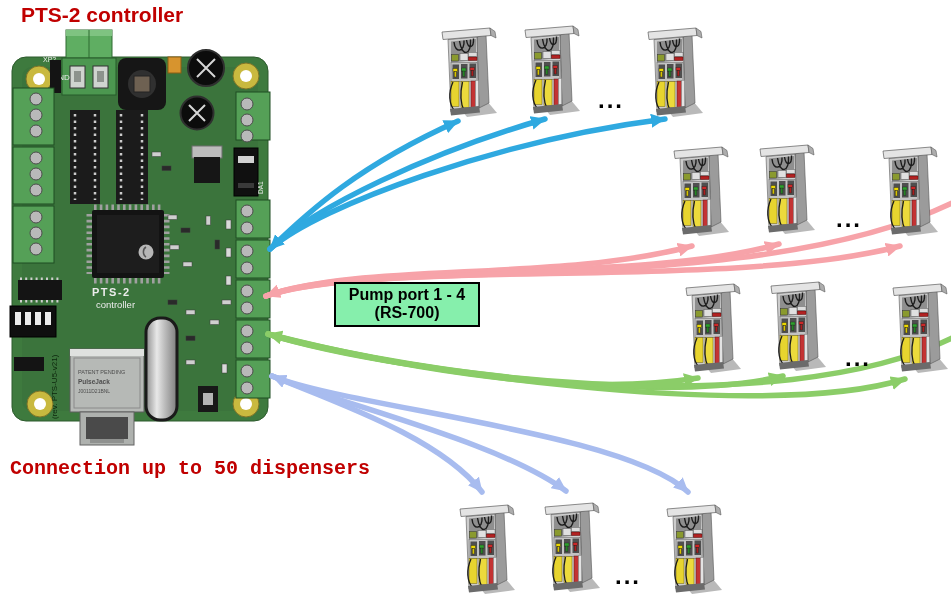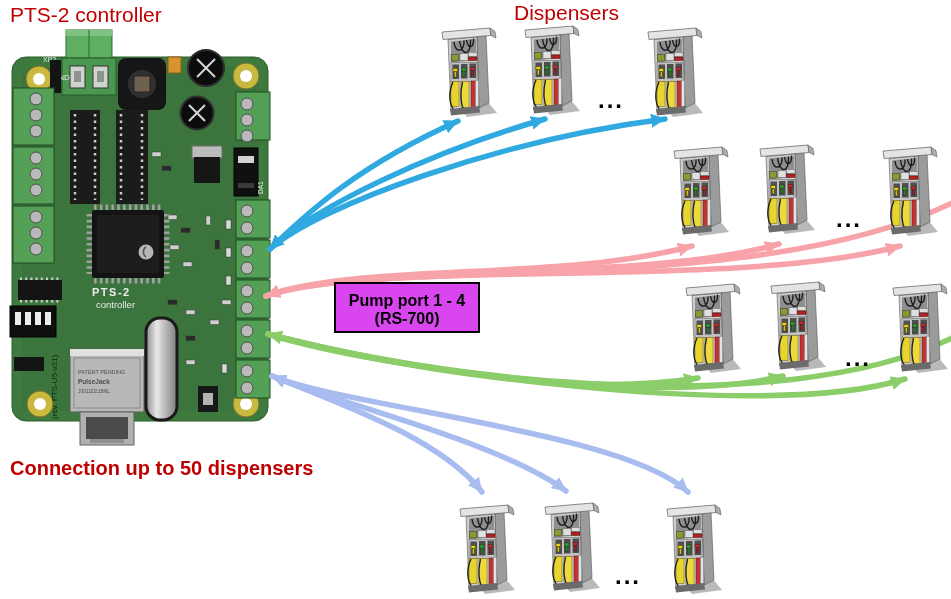--- a/index.html
+++ b/index.html
@@ -1,25 +1,25 @@
 <!DOCTYPE html>
 <html style="--title-red: #C00000; --arrow-blue: #2FA9E0; --arrow-pink: #F7A3A9; --arrow-green: #8BCD68; --arrow-periwinkle: #A8BCEF; --board-green: #3E7A3E; --terminal-green: #55A057;"><head>
 <meta charset="utf-8">
 <style>
   html,body{margin:0;padding:0;background:#fff;}
   .stage{position:relative;width:951px;height:599px;background:#fff;overflow:hidden;
          font-family:"Liberation Sans","DejaVu Sans",sans-serif;}
   .layer{position:absolute;left:0;top:0;z-index:1;}
-  .red-title{position:absolute;z-index:3;color:var(--title-red);font-weight:normal;
-             font-size:21px;white-space:nowrap;}
+  .red-title{position:absolute;z-index:3;color:var(--title-red);font-weight:bold;
+             font-size:21px;white-space:nowrap;margin-left:11px;}
   .note{position:absolute;z-index:3;color:var(--title-red);font-weight:bold;
-        font-size:20px;line-height:23px;}
-  .pump-box{position:absolute;z-index:3;left:334px;top:282px;width:142px;background:#d946ef;
+        font-size:20px;line-height:23px;font-family:Liberation Mono, monospace;}
+  .pump-box{position:absolute;z-index:3;left:334px;top:282px;width:142px;background:#86efac;
             border:2px solid #000;text-align:center;font-weight:bold;font-size:16px;
-            line-height:18px;padding:8px 0 3px;color:#000;}
+            line-height:18px;padding:2px 0 3px;color:#000;}
   .dots{position:absolute;z-index:3;color:#000;font-weight:bold;font-size:24px;
         letter-spacing:2px;line-height:24px;}
   
   .arrow{fill:none;stroke-width:5.5;stroke-linecap:round;}
   .a-b{stroke:var(--arrow-blue);}   .h-b{fill:var(--arrow-blue);}
   .a-p{stroke:var(--arrow-pink);}   .h-p{fill:var(--arrow-pink);}
   .a-g{stroke:var(--arrow-green);}  .h-g{fill:var(--arrow-green);}
   .a-l{stroke:var(--arrow-periwinkle);} .h-l{fill:var(--arrow-periwinkle);}
   
   .board{fill:var(--board-green);stroke:#2c5a2c;stroke-width:1;}
@@ -314,21 +314,20 @@
       <use href="#disp" x="884" y="281" width="64" height="96"></use>
     </g>
     <g>
       <use href="#disp" x="451" y="502" width="64" height="96"></use>
       <use href="#disp" x="536" y="500" width="64" height="96"></use>
       <use href="#disp" x="658" y="502" width="64" height="96"></use>
     </g>
   </svg>
 
   <div class="red-title" style="left:10px;top:3px">PTS-2 controller</div>
-  <div class="red-title" style="left:514px;top:1px">Dispensers</div>
 
   <div class="pump-box">
     <div>Pump port 1 - 4</div>
     <div>(RS-700)</div>
   </div>
 
   <div class="dots" style="left:598px;top:88px">...</div>
   <div class="dots" style="left:836px;top:207px">...</div>
   <div class="dots" style="left:845px;top:346px">...</div>
   <div class="dots" style="left:615px;top:564px">...</div>

